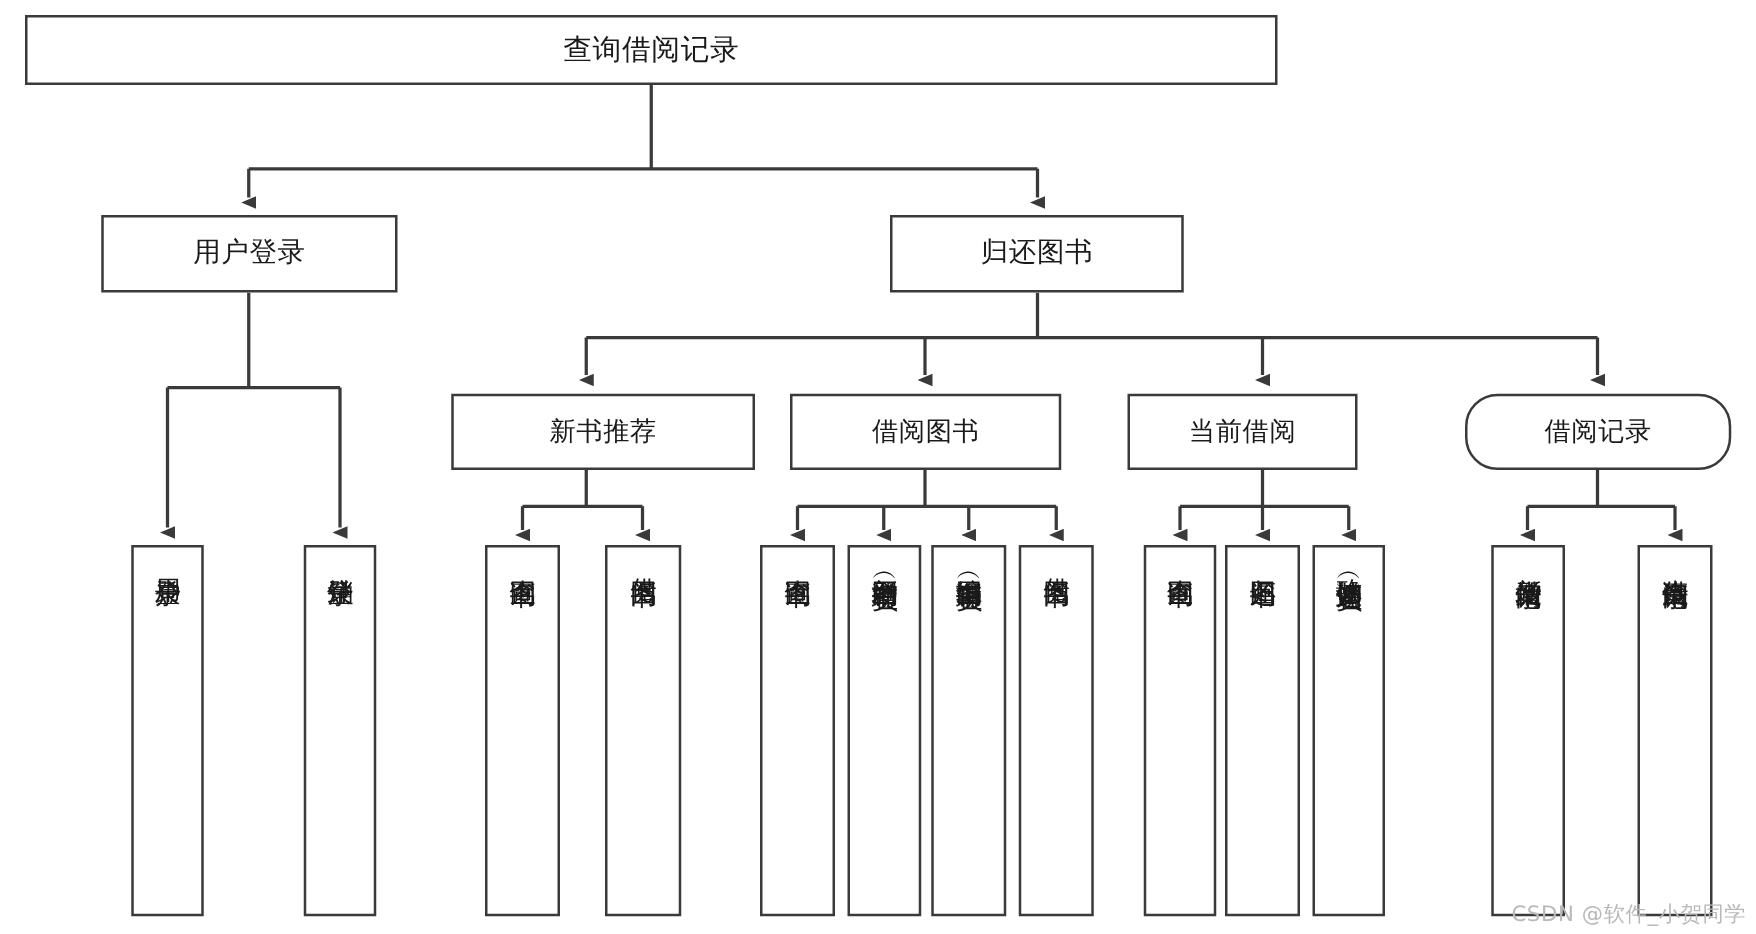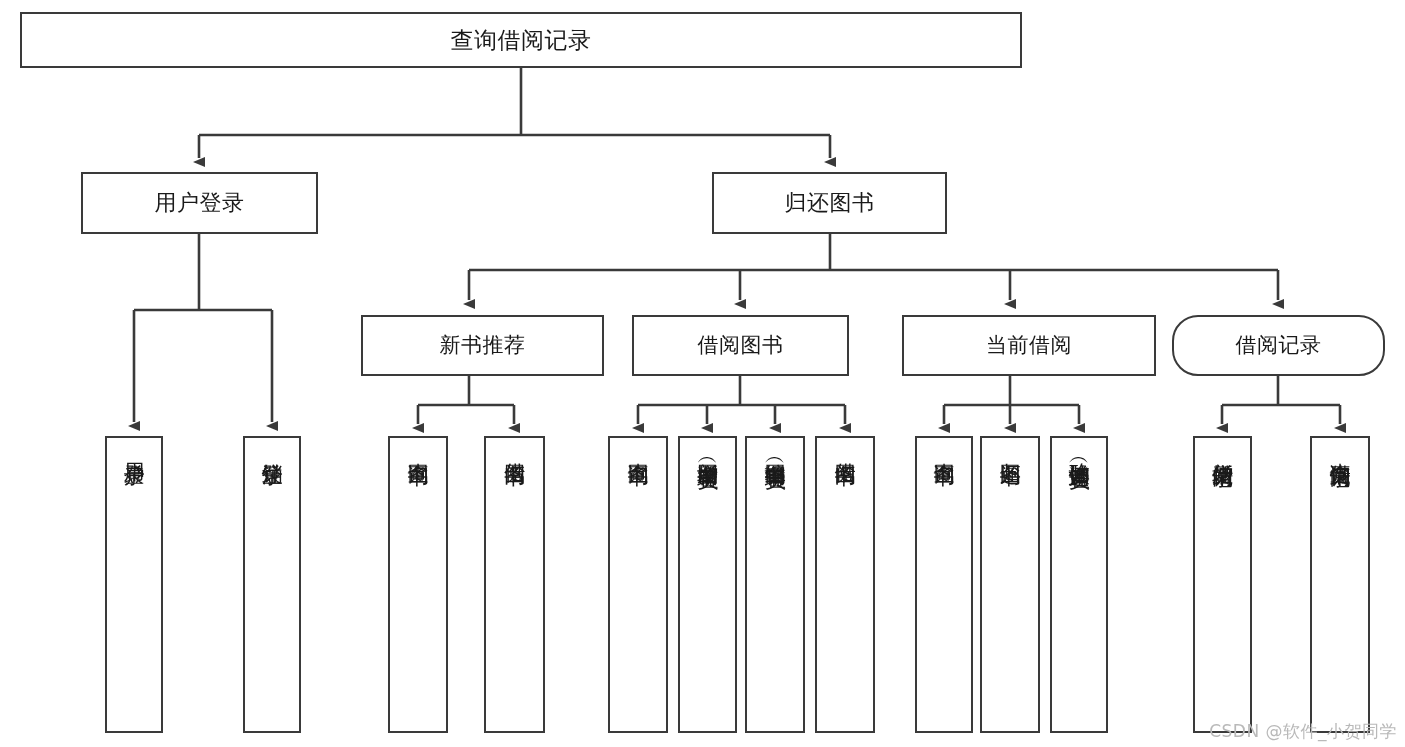--- a/index.html
+++ b/index.html
@@ -134,21 +134,21 @@
   <div class="node lvl2" style="left:712px; top:172px; width:235px; height:62px;">
     <span class="label">归还图书</span>
   </div>
 
   <div class="node lvl3" style="left:361px; top:315px; width:243px; height:61px;">
     <span class="label">新书推荐</span>
   </div>
   <div class="node lvl3" style="left:632px; top:315px; width:217px; height:61px;">
     <span class="label">借阅图书</span>
   </div>
-  <div class="node lvl3" style="left:902px; top:315px; width:254px; height:61px;">
+  <div class="node lvl3" style="left:902px; top:315px; width:184px; height:61px;">
     <span class="label">当前借阅</span>
   </div>
   <div class="node lvl3" style="left:1172px; top:315px; width:213px; height:61px;border-radius:26px;">
     <span class="label">借阅记录</span>
   </div>
 
   <div class="node leaf" style="left:105px; top:436px; width:58px; height:297px;">
     <span class="label">用户登录</span>
   </div>
   <div class="node leaf" style="left:243px; top:436px; width:58px; height:297px;">

